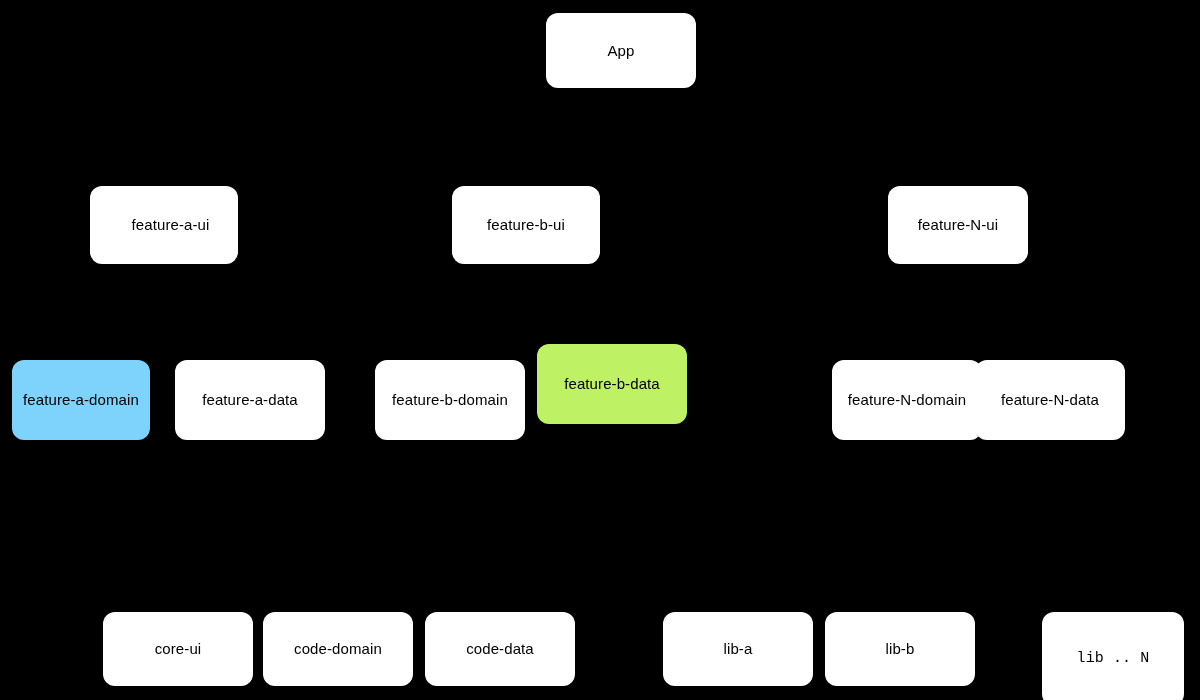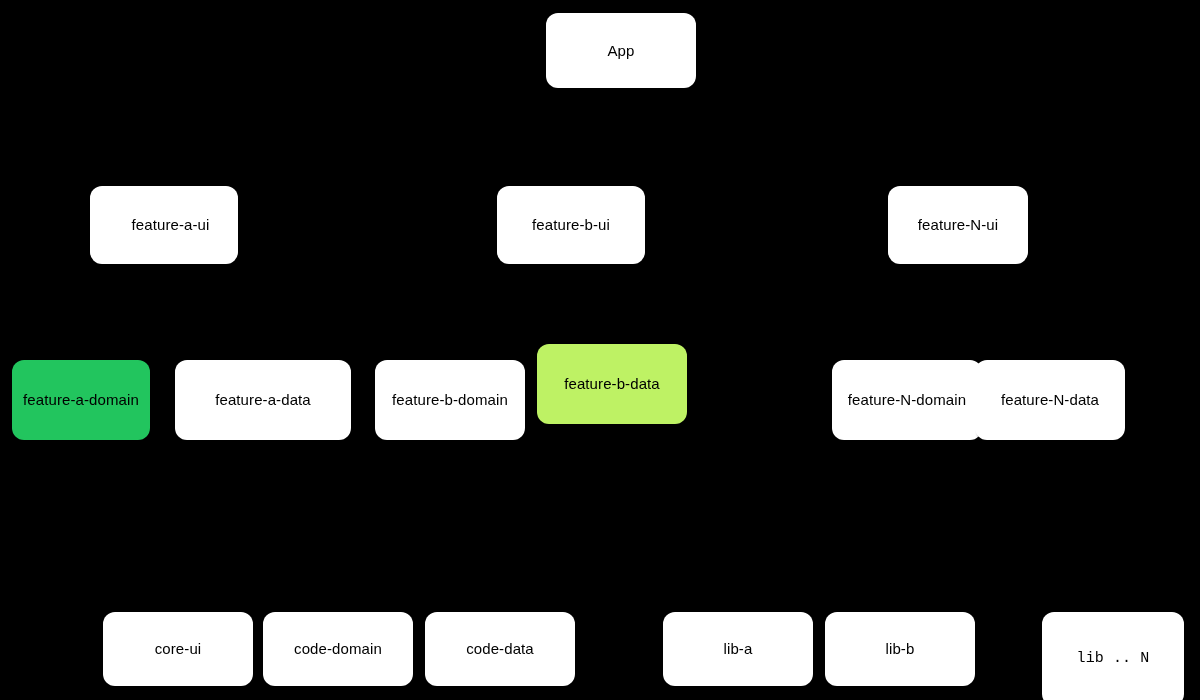--- a/index.html
+++ b/index.html
@@ -89,30 +89,30 @@
       <polygon points="1108,604 1118,604 1113,612" fill="#000000"></polygon>
     </svg>
 
   <div id="node-layer">
       <div class="node" style="left: 512px; top: 13px; width: 150px; height: 75px; background: rgb(255, 255, 255); color: rgb(0, 0, 0); margin-left: 34px;">
         <span class="node-label">App</span>
       </div>
       <div class="node" style="left: 90px; top: 186px; width: 148px; height: 78px; background: rgb(255, 255, 255); color: rgb(0, 0, 0); padding-left: 21px;">
         <span class="node-label">feature-a-ui</span>
       </div>
-      <div class="node" style="left: 452px; top: 186px; width: 148px; height: 78px; background: rgb(255, 255, 255); color: rgb(0, 0, 0); margin-left: 45px;">
+      <div class="node" style="left: 452px; top: 186px; width: 148px; height: 78px; background: rgb(255, 255, 255); color: rgb(0, 0, 0);">
         <span class="node-label">feature-b-ui</span>
       </div>
       <div class="node" style="left: 888px; top: 186px; width: 140px; height: 78px; background: rgb(255, 255, 255); color: rgb(0, 0, 0);">
         <span class="node-label">feature-N-ui</span>
       </div>
-      <div class="node" style="left: 12px; top: 360px; width: 138px; height: 80px; background: #22c55e; color: rgb(0, 0, 0);">
+      <div class="node" style="left: 12px; top: 360px; width: 138px; height: 80px; background: #7dd3fc; color: rgb(0, 0, 0);">
         <span class="node-label">feature-a-domain</span>
       </div>
-      <div class="node" style="left: 175px; top: 360px; width: 176px; height: 80px; background: rgb(255, 255, 255); color: rgb(0, 0, 0);">
+      <div class="node" style="left: 175px; top: 360px; width: 150px; height: 80px; background: rgb(255, 255, 255); color: rgb(0, 0, 0);">
         <span class="node-label">feature-a-data</span>
       </div>
       <div class="node" style="left: 375px; top: 360px; width: 150px; height: 80px; background: rgb(255, 255, 255); color: #000000;">
         <span class="node-label">feature-b-domain</span>
       </div>
       <div class="node" style="left: 537px; top: 344px; width: 150px; height: 80px; background: #bef264; color: rgb(0, 0, 0);">
         <span class="node-label">feature-b-data</span>
       </div>
       <div class="node" style="left: 832px; top: 360px; width: 150px; height: 80px; background: rgb(255, 255, 255); color: rgb(0, 0, 0);">
         <span class="node-label">feature-N-domain</span>

